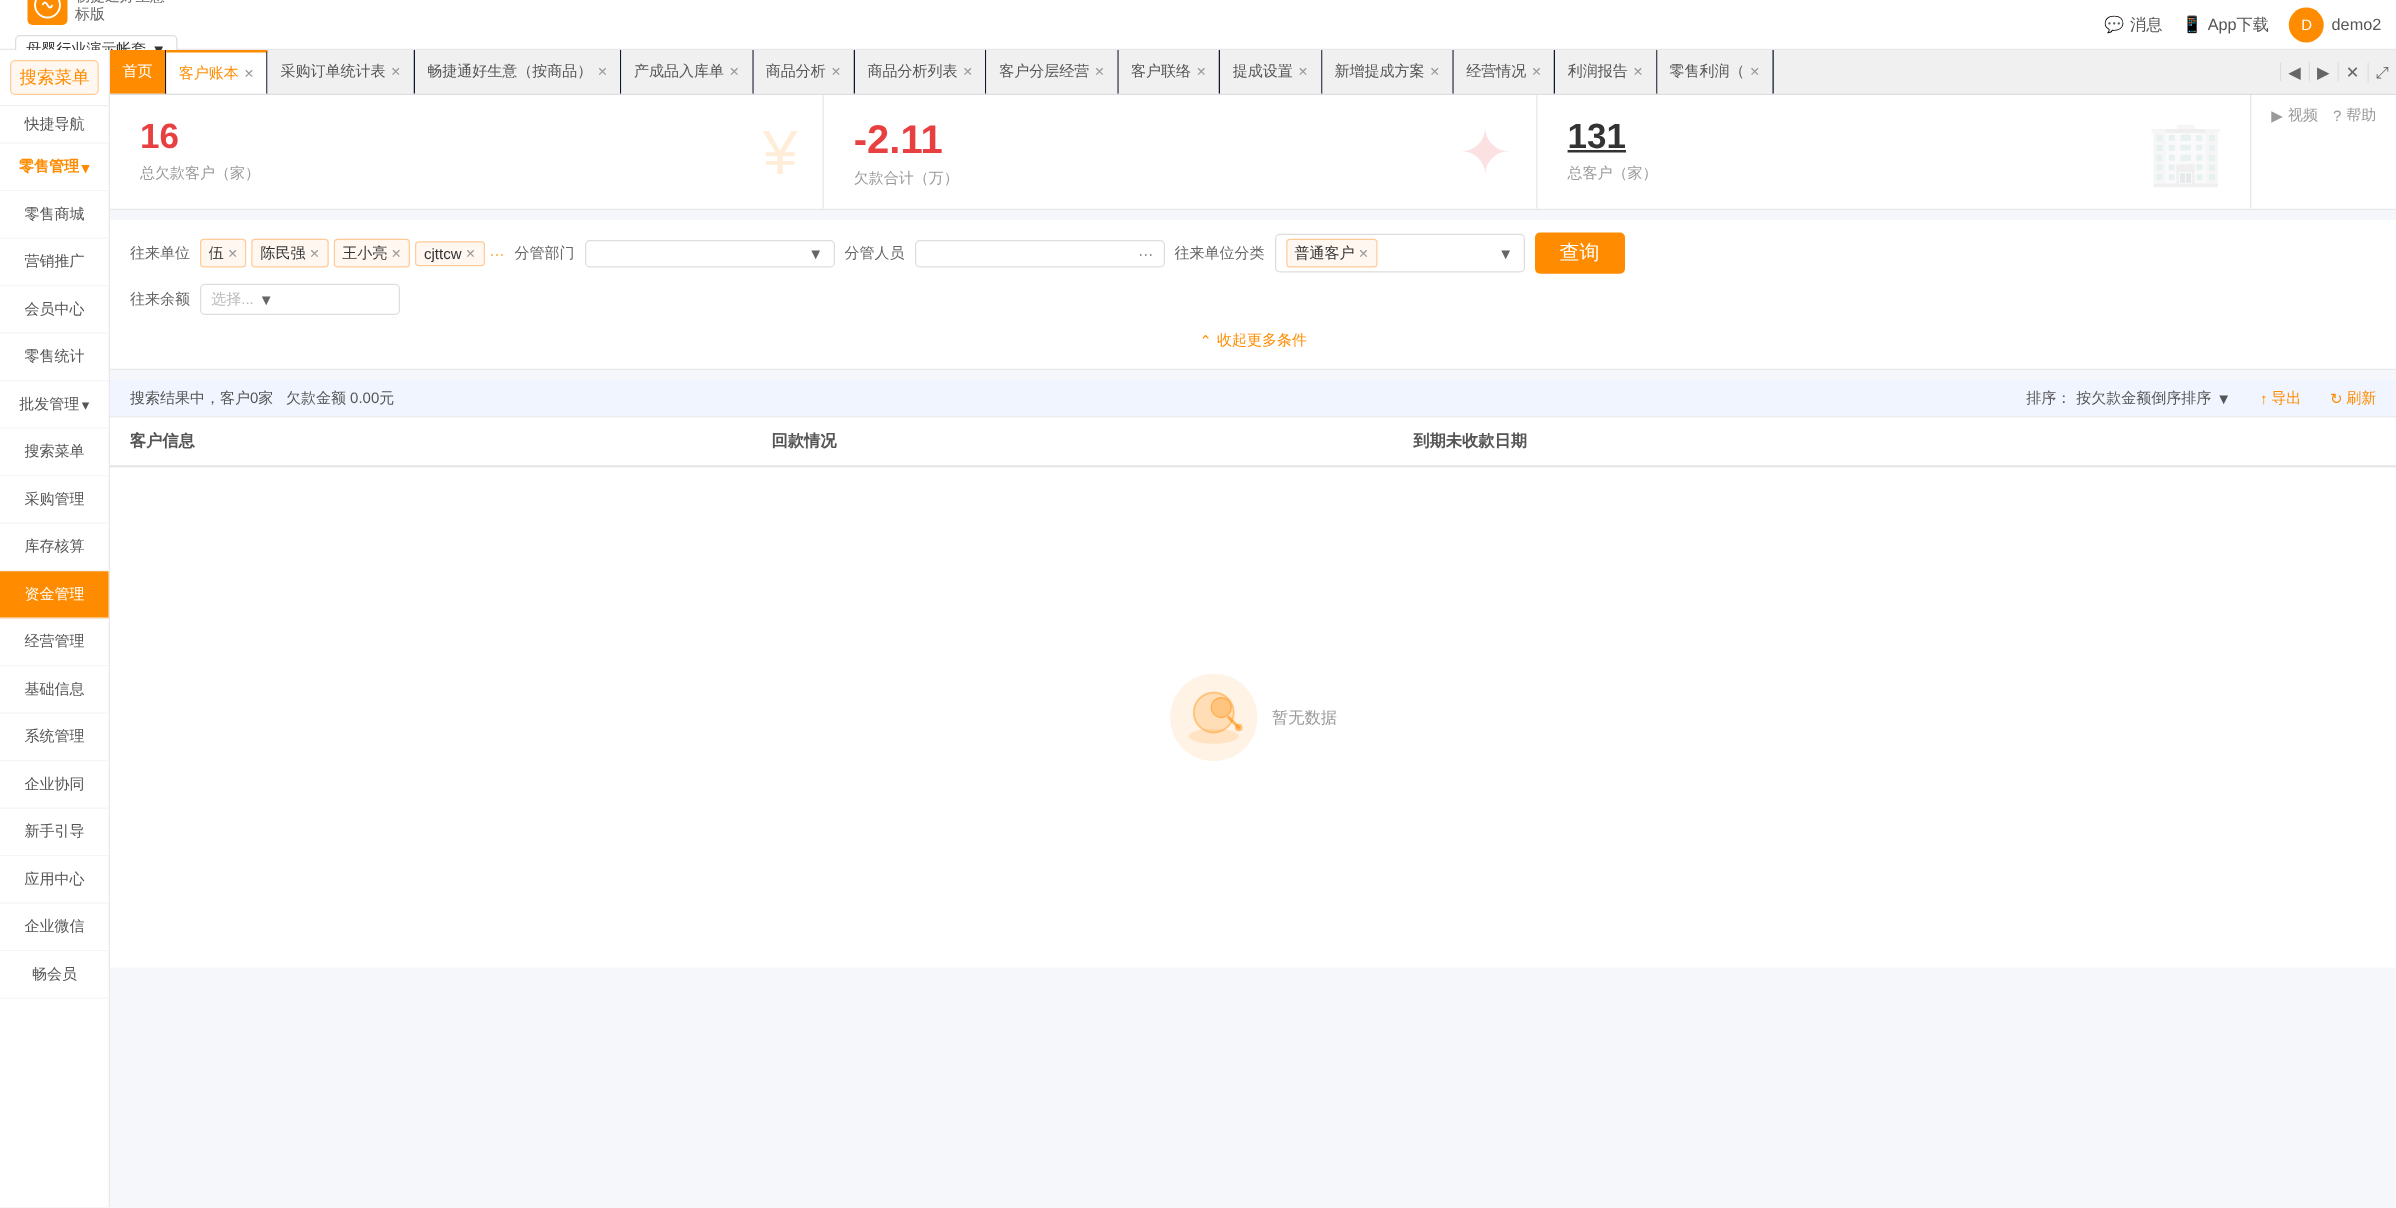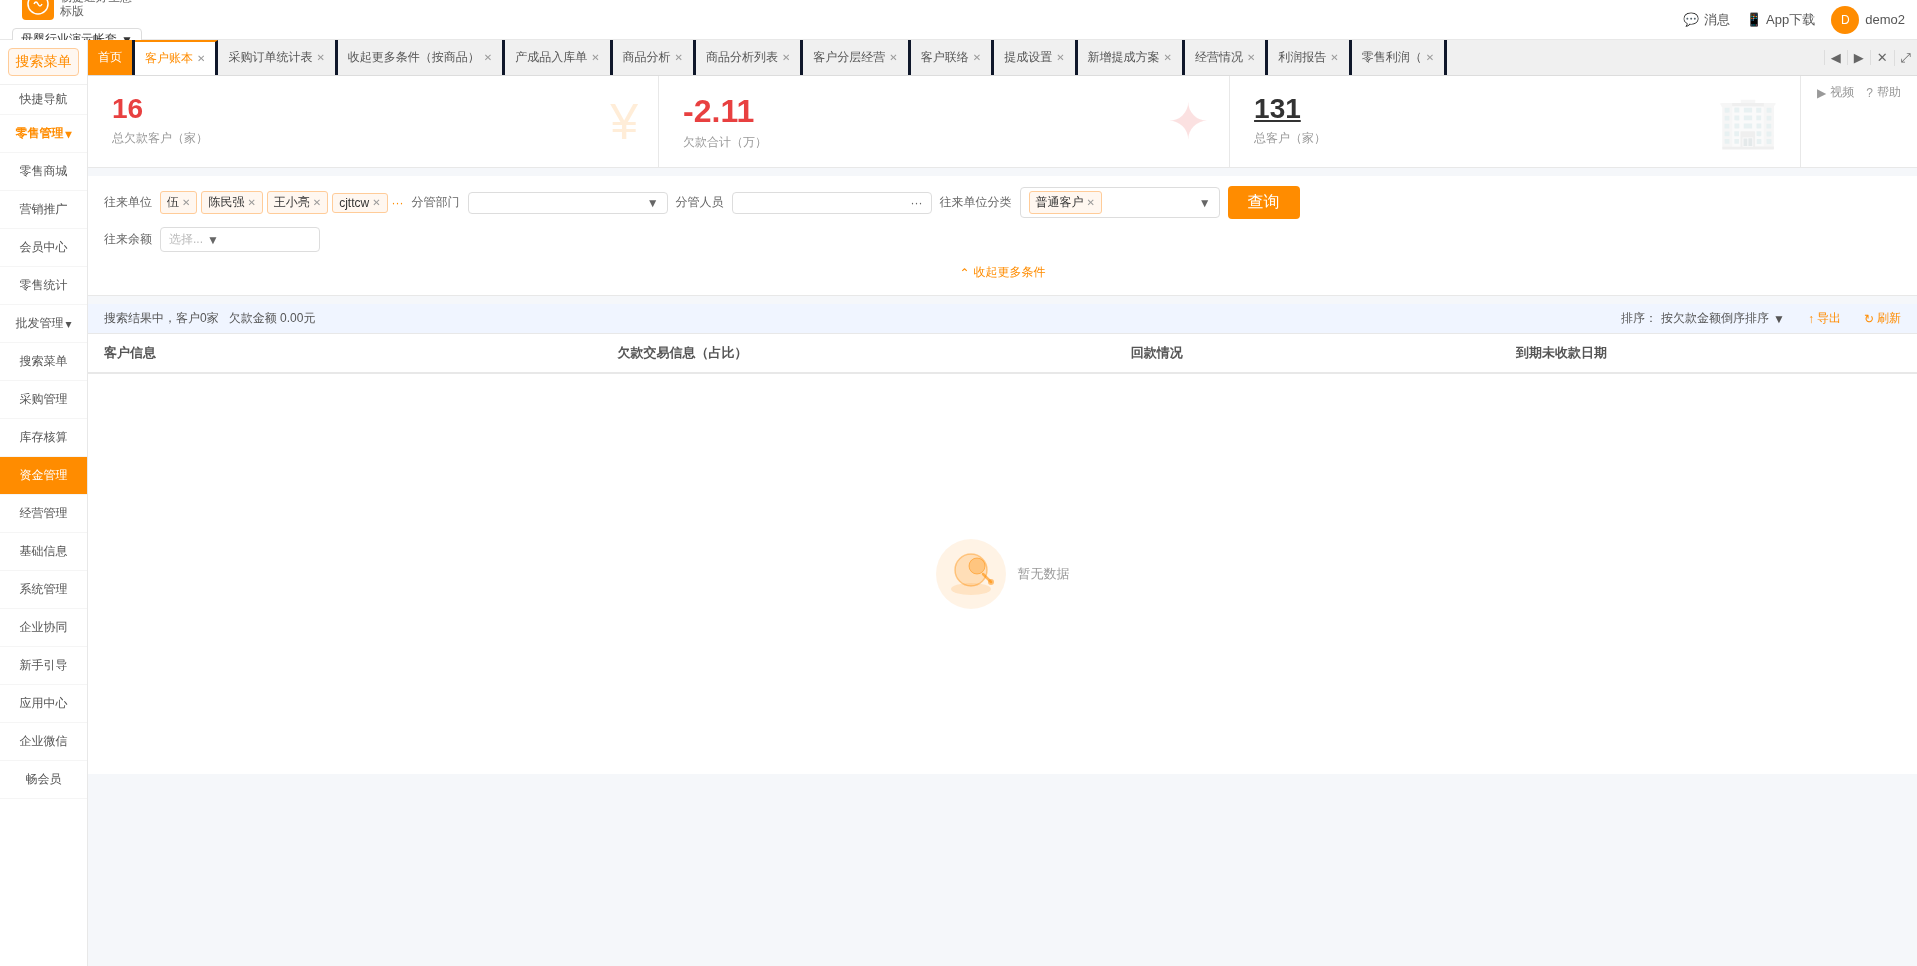--- a/index.html
+++ b/index.html
@@ -28,21 +28,21 @@
     .sidebar-item { padding: 10px 8px; font-size: 12px; color: #555; text-align: center; cursor: pointer; border-bottom: 1px solid #f5f5f5; }
     .sidebar-item.active { background: #ff8c00; color: white; }
     .sidebar-item.active-parent { color: #ff8c00; font-weight: bold; }
     .sidebar-item-with-arrow { display: flex; align-items: center; justify-content: center; gap: 2px; }
 
     
     .content-area { flex: 1; display: flex; flex-direction: column; overflow: hidden; }
 
     
     .tab-bar { background: #f0f0f0; display: flex; align-items: center; height: 36px; overflow: hidden; flex-shrink: 0; border-bottom: 1px solid #ddd; }
-    .tab-item { display: flex; align-items: center; gap: 4px; padding: 0 10px; height: 100%; font-size: 12px; color: #555; cursor: pointer; border-right: 3px solid #0f172a; white-space: nowrap; background: #f0f0f0; }
+    .tab-item { display: flex; align-items: center; gap: 4px; padding: 0 10px; height: 100%; font-size: 12px; color: #555; cursor: pointer; border-right: 1px solid #0f172a; white-space: nowrap; background: #f0f0f0; }
     .tab-item.active { background: #fff; color: #ff8c00; border-top: 2px solid #ff8c00; }
     .tab-item.home { background: #ff8c00; color: white; border-top: none; }
     .tab-close { font-size: 10px; color: #999; cursor: pointer; }
     .tab-nav-btn { padding: 0 6px; height: 100%; display: flex; align-items: center; cursor: pointer; color: #666; background: #f0f0f0; border-left: 1px solid #ddd; }
     .tab-bar-right { margin-left: auto; display: flex; }
 
     
     .page-content { flex: 1; overflow-y: auto; background: #f5f7fa; padding: 0; }
 
     
@@ -165,21 +165,21 @@
       </div>
       <div class="tab-item active">
         <span>客户账本</span>
         <span class="tab-close">✕</span>
       </div>
       <div class="tab-item">
         <span>采购订单统计表</span>
         <span class="tab-close">✕</span>
       </div>
       <div class="tab-item">
-        <span>收起更多条件（按商品）</span>
+        <span>畅捷通好生意（按商品）</span>
         <span class="tab-close">✕</span>
       </div>
       <div class="tab-item">
         <span>产成品入库单</span>
         <span class="tab-close">✕</span>
       </div>
       <div class="tab-item">
         <span>商品分析</span>
         <span class="tab-close">✕</span>
       </div>
@@ -329,21 +329,20 @@
           <div class="action-btn">
             <span>↻</span>
             <span>刷新</span>
           </div>
         </div>
       </div>
 
       <div class="data-table">
         <div class="table-header">
           <div>客户信息</div>
-          <div>欠款交易信息（占比）</div>
           <div>回款情况</div>
           <div>到期未收款日期</div>
         </div>
         <div class="table-body">
           <div class="empty-state">
             <div class="no-data-circle">
               <svg width="60" height="60" viewBox="0 0 60 60">
                 <ellipse cx="30" cy="45" rx="20" ry="6" fill="rgba(255,140,0,0.15)"></ellipse>
                 <circle cx="30" cy="26" r="16" fill="rgba(255,140,0,0.2)" stroke="rgba(255,140,0,0.4)" stroke-width="1.5"></circle>
                 <circle cx="36" cy="22" r="8" fill="rgba(255,140,0,0.3)" stroke="rgba(255,140,0,0.5)" stroke-width="1"></circle>

